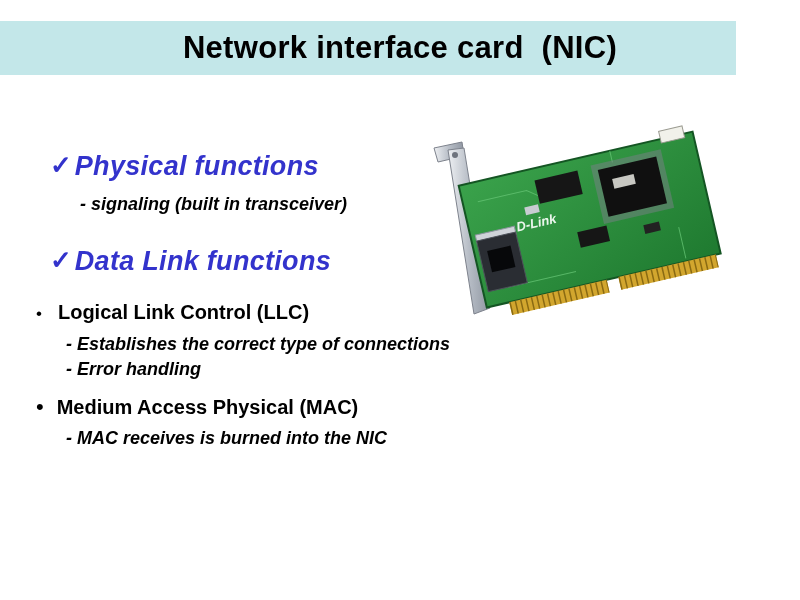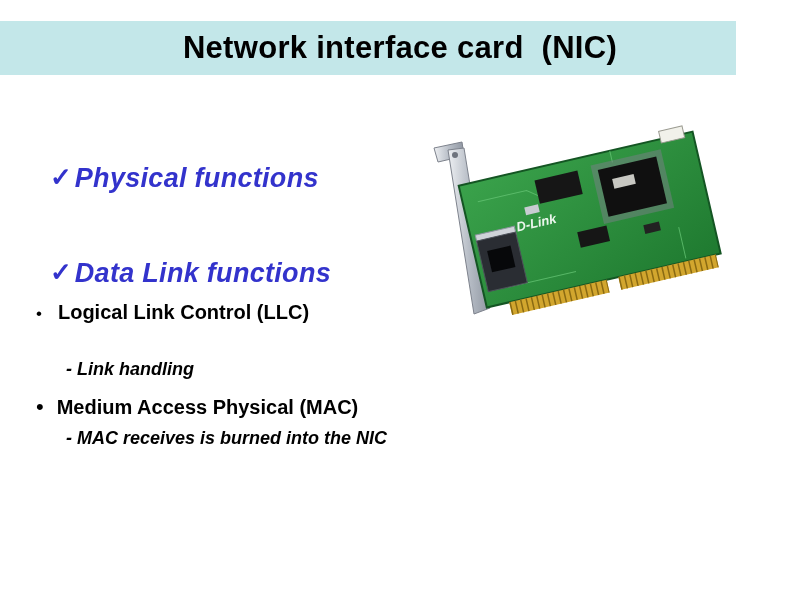--- a/index.html
+++ b/index.html
@@ -7,21 +7,21 @@
   body { background:#ffffff; font-family:"Liberation Sans", sans-serif; color:#000; }
 
   .slide { position:relative; width:736px; height:600px; background:#ffffff; overflow:hidden; }
 
   .banner { position:absolute; top:21px; left:0; width:800px; height:54px;
             background:#c3e7e9; display:flex; align-items:center; justify-content:center; }
   .title { font-size:31px; font-weight:700; color:#000; white-space:pre; letter-spacing:0.3px; }
 
   .check-row { position:absolute; left:50px; display:flex; align-items:baseline; }
   .check-mark { color:#3333cc; font-size:26px; font-weight:700; margin-right:3px; position:relative; top:-1px; }
-  .blue-heading { color:#3333cc; font-size:27px; font-weight:700; font-style:italic; letter-spacing:0.3px;margin-top:12px; }
+  .blue-heading { color:#3333cc; font-size:27px; font-weight:700; font-style:italic; letter-spacing:0.3px; }
 
   .sub-line { position:absolute; font-size:18px; font-weight:700; font-style:italic; color:#000; }
 
   .dot-row { position:absolute; left:36px; display:flex; align-items:baseline; }
   .dot-sm { font-size:17px; margin-right:16px; }
   .dot-lg { font-size:22px; margin-right:13px; }
   .black-heading { font-size:20px; font-weight:700; color:#000; }
 
   .nic-figure { position:absolute; left:424px; top:96px; width:336px; height:244px; }
   .nic-figure svg { display:block; }
@@ -32,31 +32,33 @@
 <div class="slide">
 
   <header class="banner">
     <h1 class="title">Network interface card  (NIC)</h1>
   </header>
 
   <div class="check-row" style="top:151px">
     <span class="check-mark">✓</span>
     <span class="blue-heading">Physical functions</span>
   </div>
+  <div class="sub-line" style="top:194px; left:80px">- signaling (built in transceiver)</div>
 
   <div class="check-row" style="top:246px">
     <span class="check-mark">✓</span>
     <span class="blue-heading">Data Link functions</span>
   </div>
 
   <div class="dot-row" style="top:301px">
     <span class="dot-sm">•</span>
     <span class="black-heading">Logical Link Control (LLC)</span>
   </div>
-  <div class="sub-line" style="top:359px; left:66px">- Link handling</div>
+  <div class="sub-line" style="top:334px; left:66px">- Establishes the correct type of connections</div>
+  <div class="sub-line" style="top:359px; left:66px">- Error handling</div>
 
   <div class="dot-row" style="top:394px">
     <span class="dot-lg">•</span>
     <span class="black-heading">Medium Access Physical (MAC)</span>
   </div>
   <div class="sub-line" style="top:428px; left:66px">- MAC receives is burned into the NIC</div>
 
   <figure class="nic-figure">
     <svg width="336" height="244" viewBox="0 0 336 244" xmlns="http://www.w3.org/2000/svg">
       <defs>

